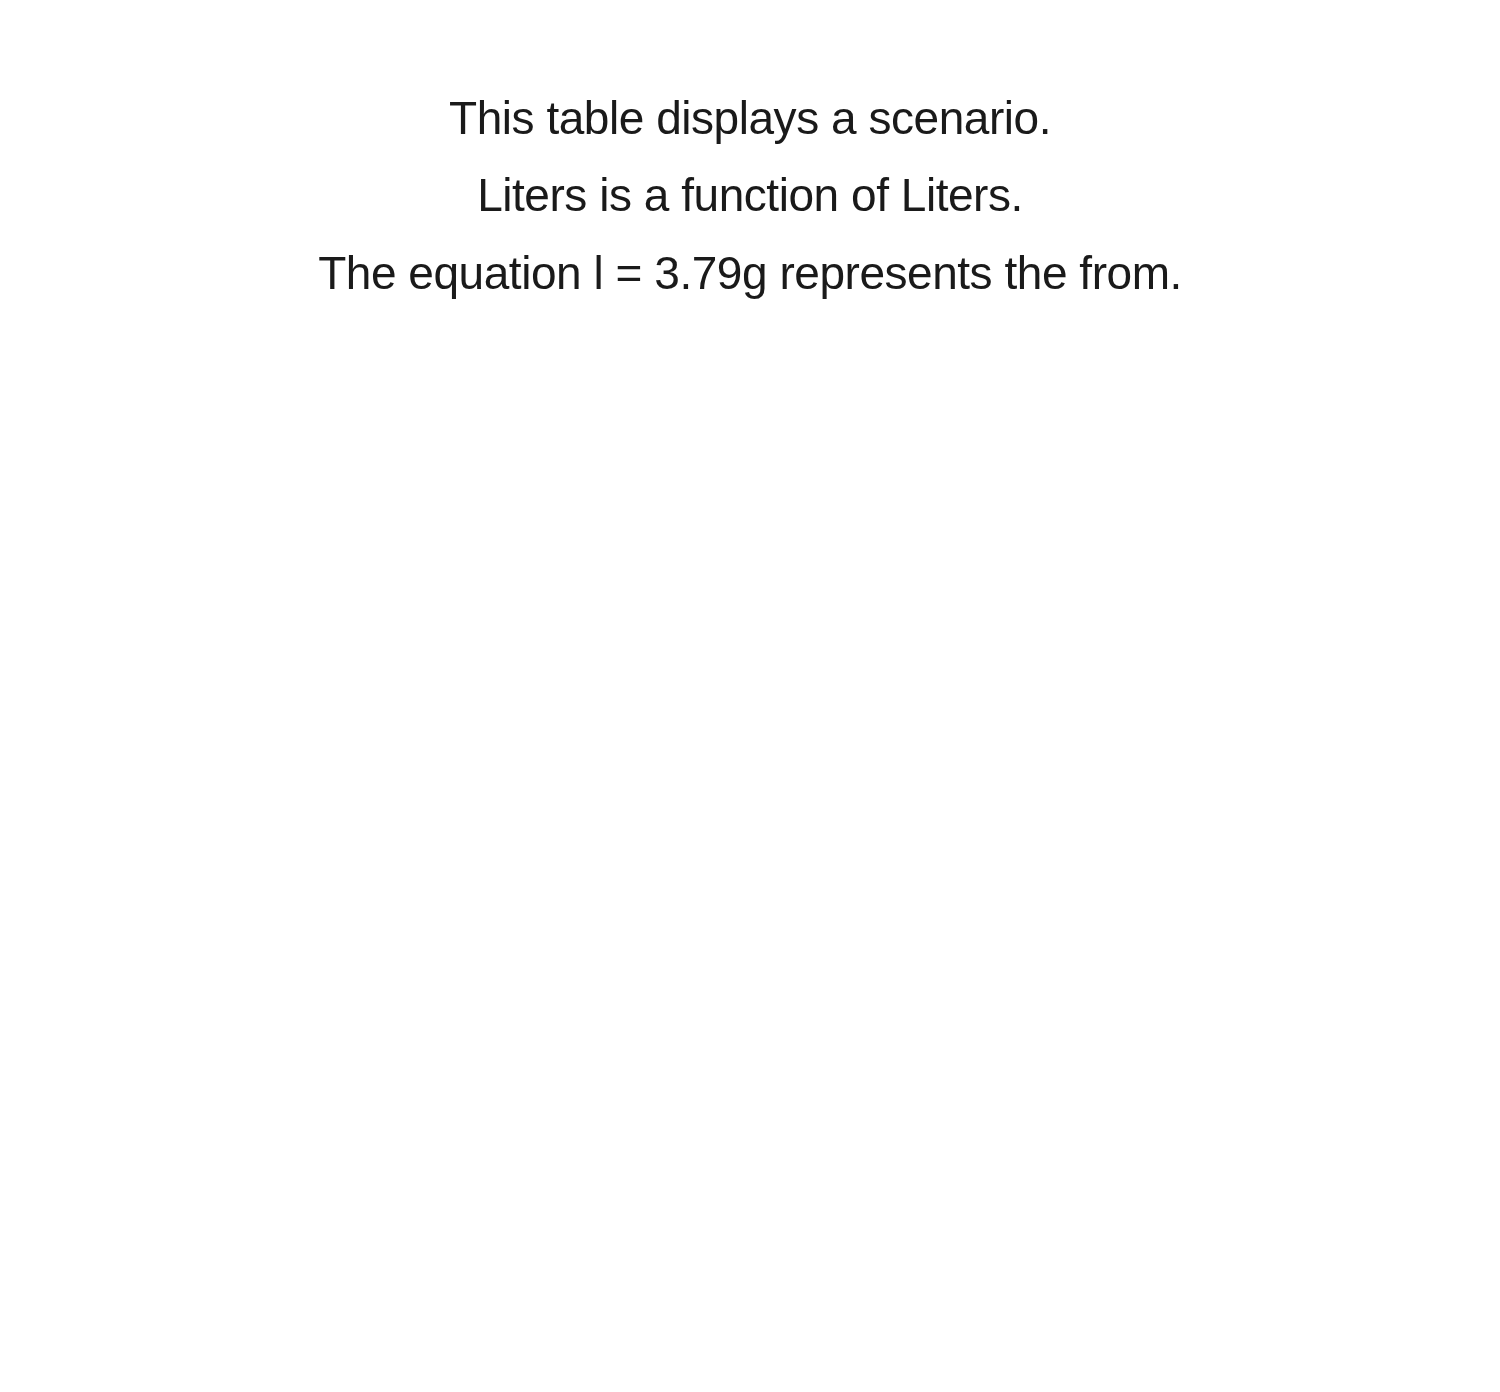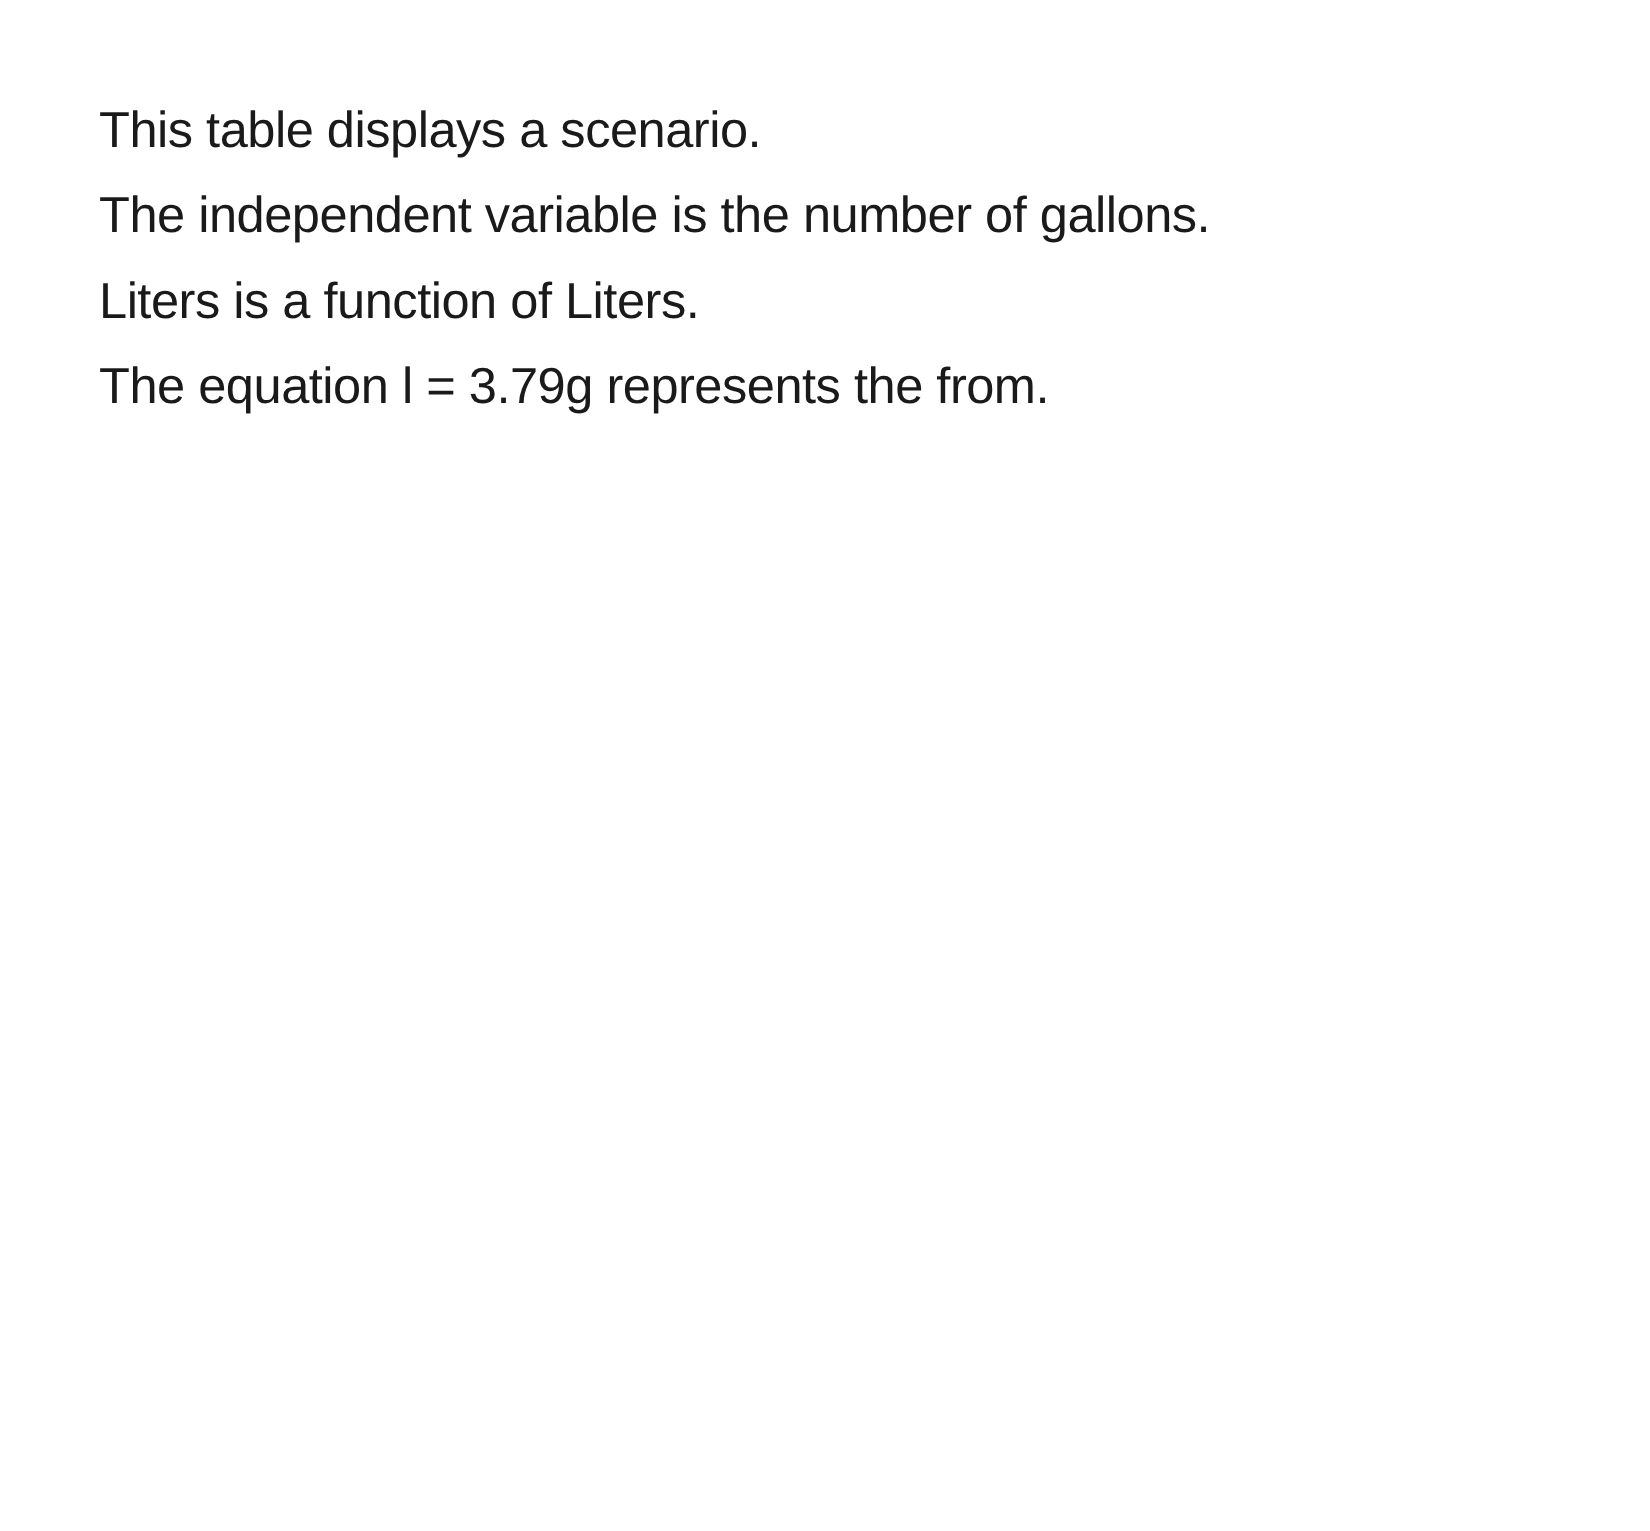--- a/index.html
+++ b/index.html
@@ -13,26 +13,26 @@
       background: #ffffff;
       font-family: -apple-system, BlinkMacSystemFont, "Segoe UI", Helvetica, Arial, sans-serif;
       padding: 80px 90px 80px 90px;
     }
     .content {
       font-size: 46px;
       line-height: 1.68;
       color: #1a1a1a;
       font-weight: 400;
       letter-spacing: -0.01em;
+      text-align: center;
     }
     .paragraph {
       display: block;
     }
   </style>
 </head>
 <body>
 
 <div class="content">
   <span class="paragraph">This table displays a scenario.</span>
-  <span class="paragraph">The independent variable is the number of gallons.</span>
   <span class="paragraph">Liters is a function of Liters.</span>
   <span class="paragraph">The equation l = 3.79g represents the from.</span>
 </div>
 
 </body></html>

